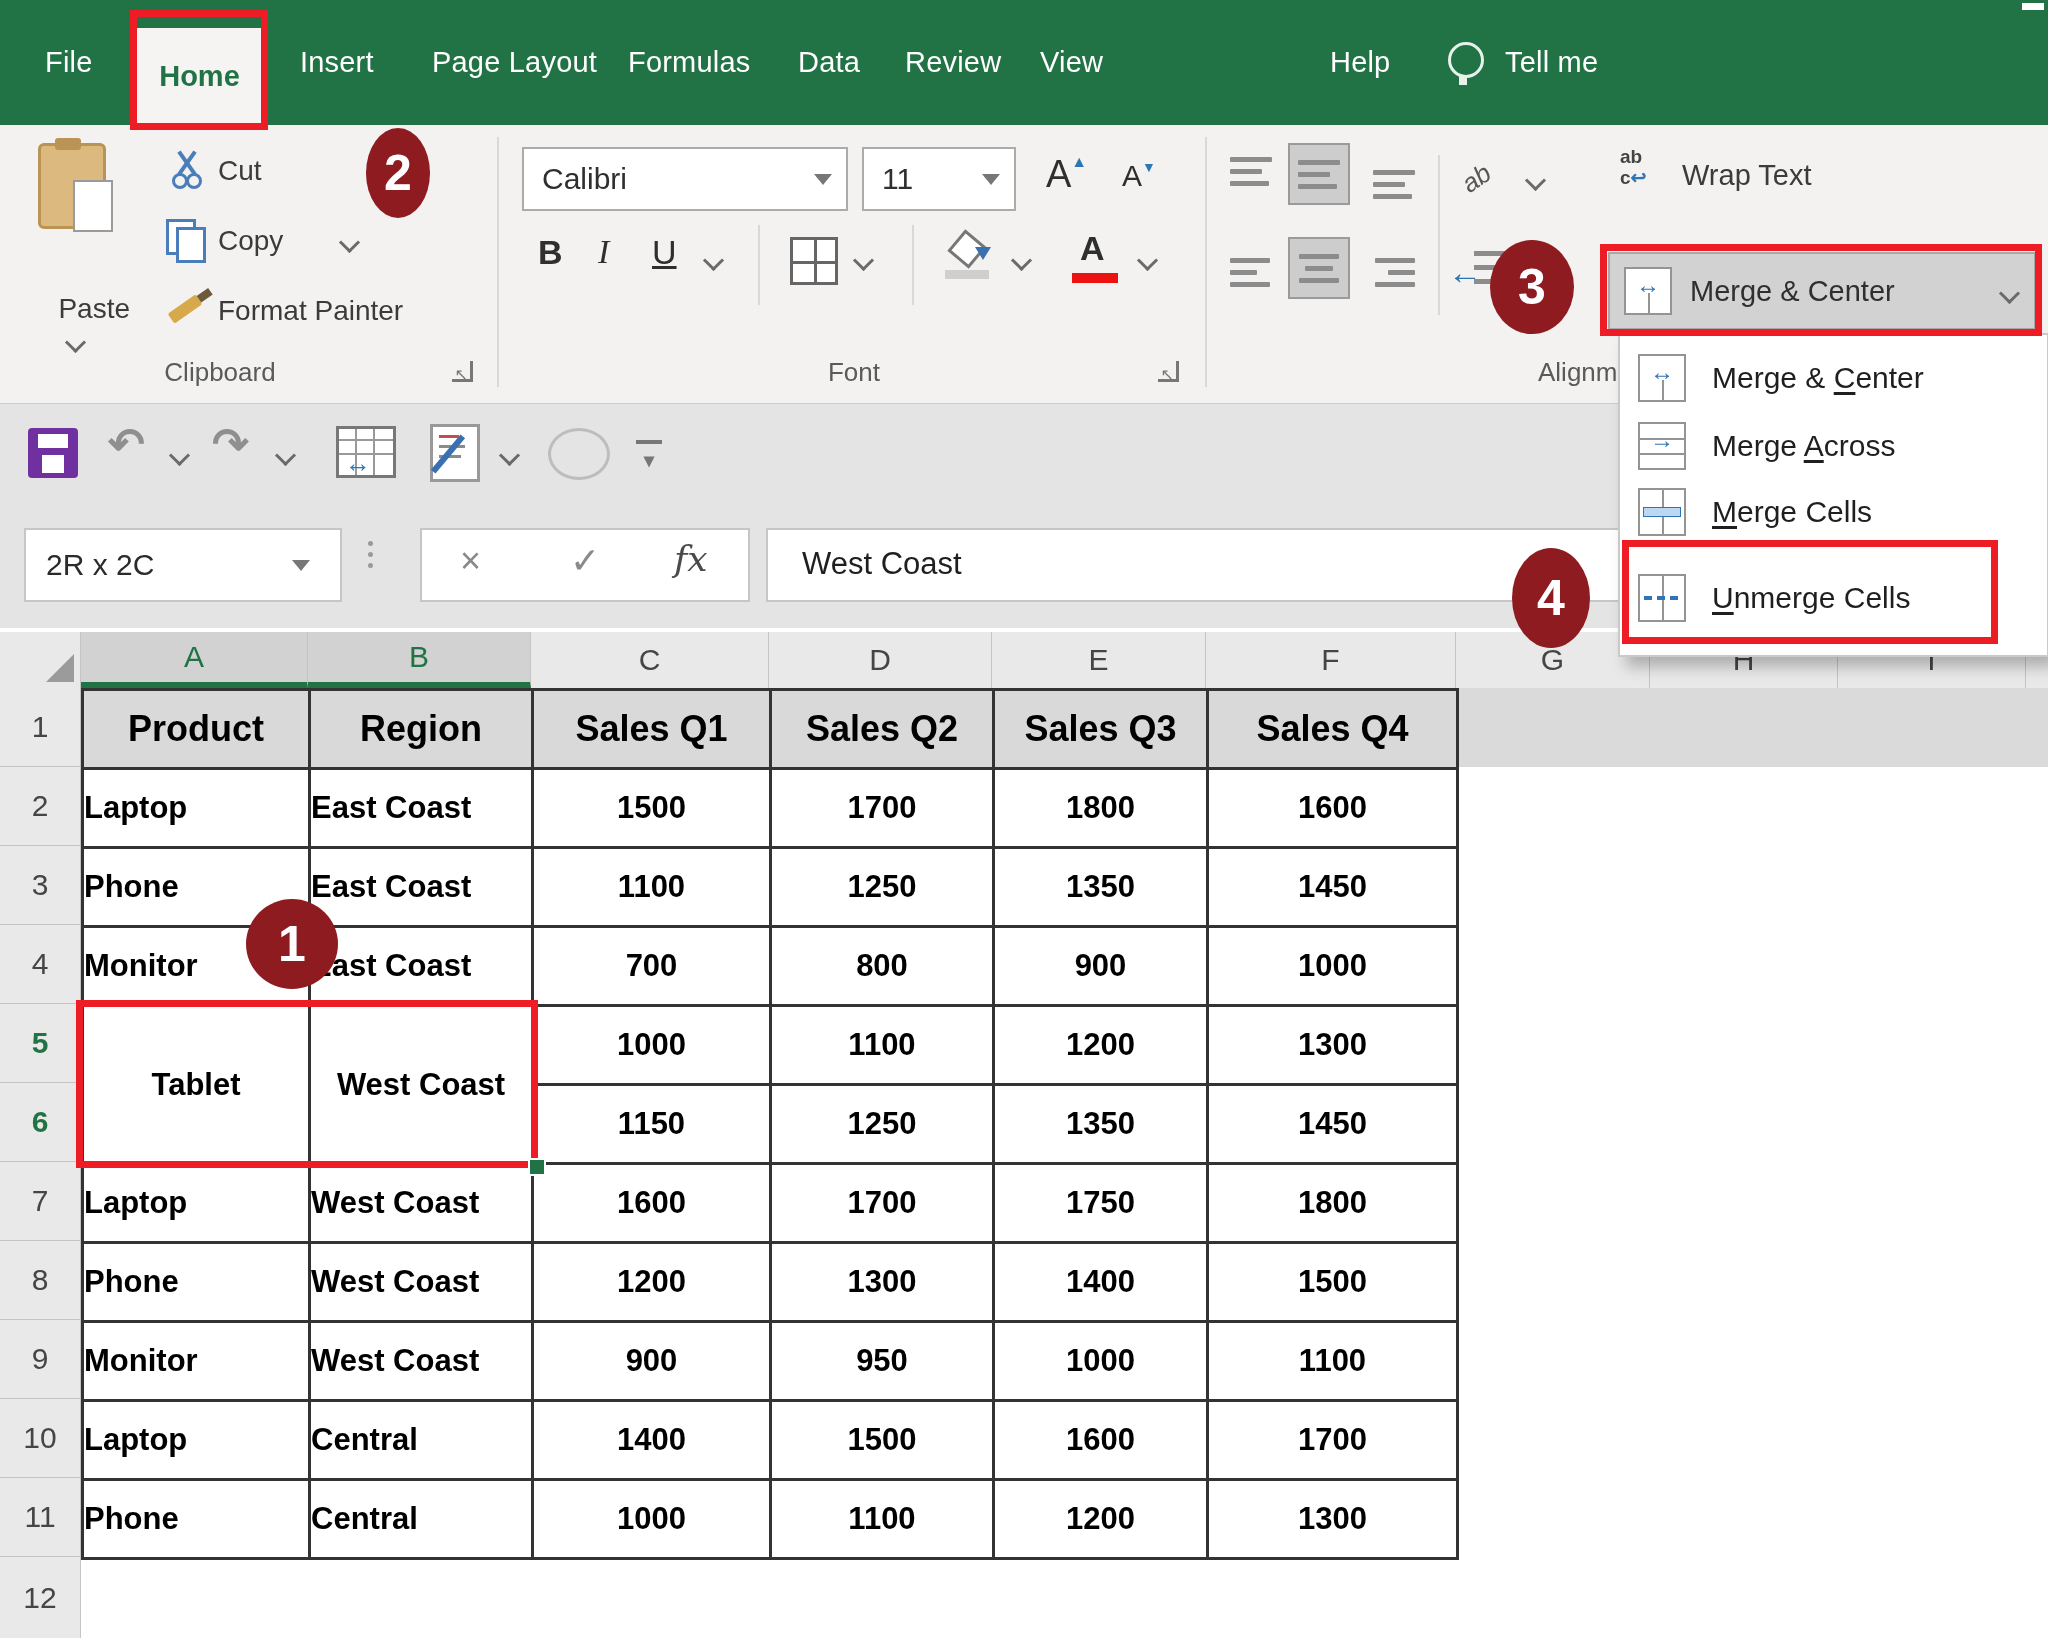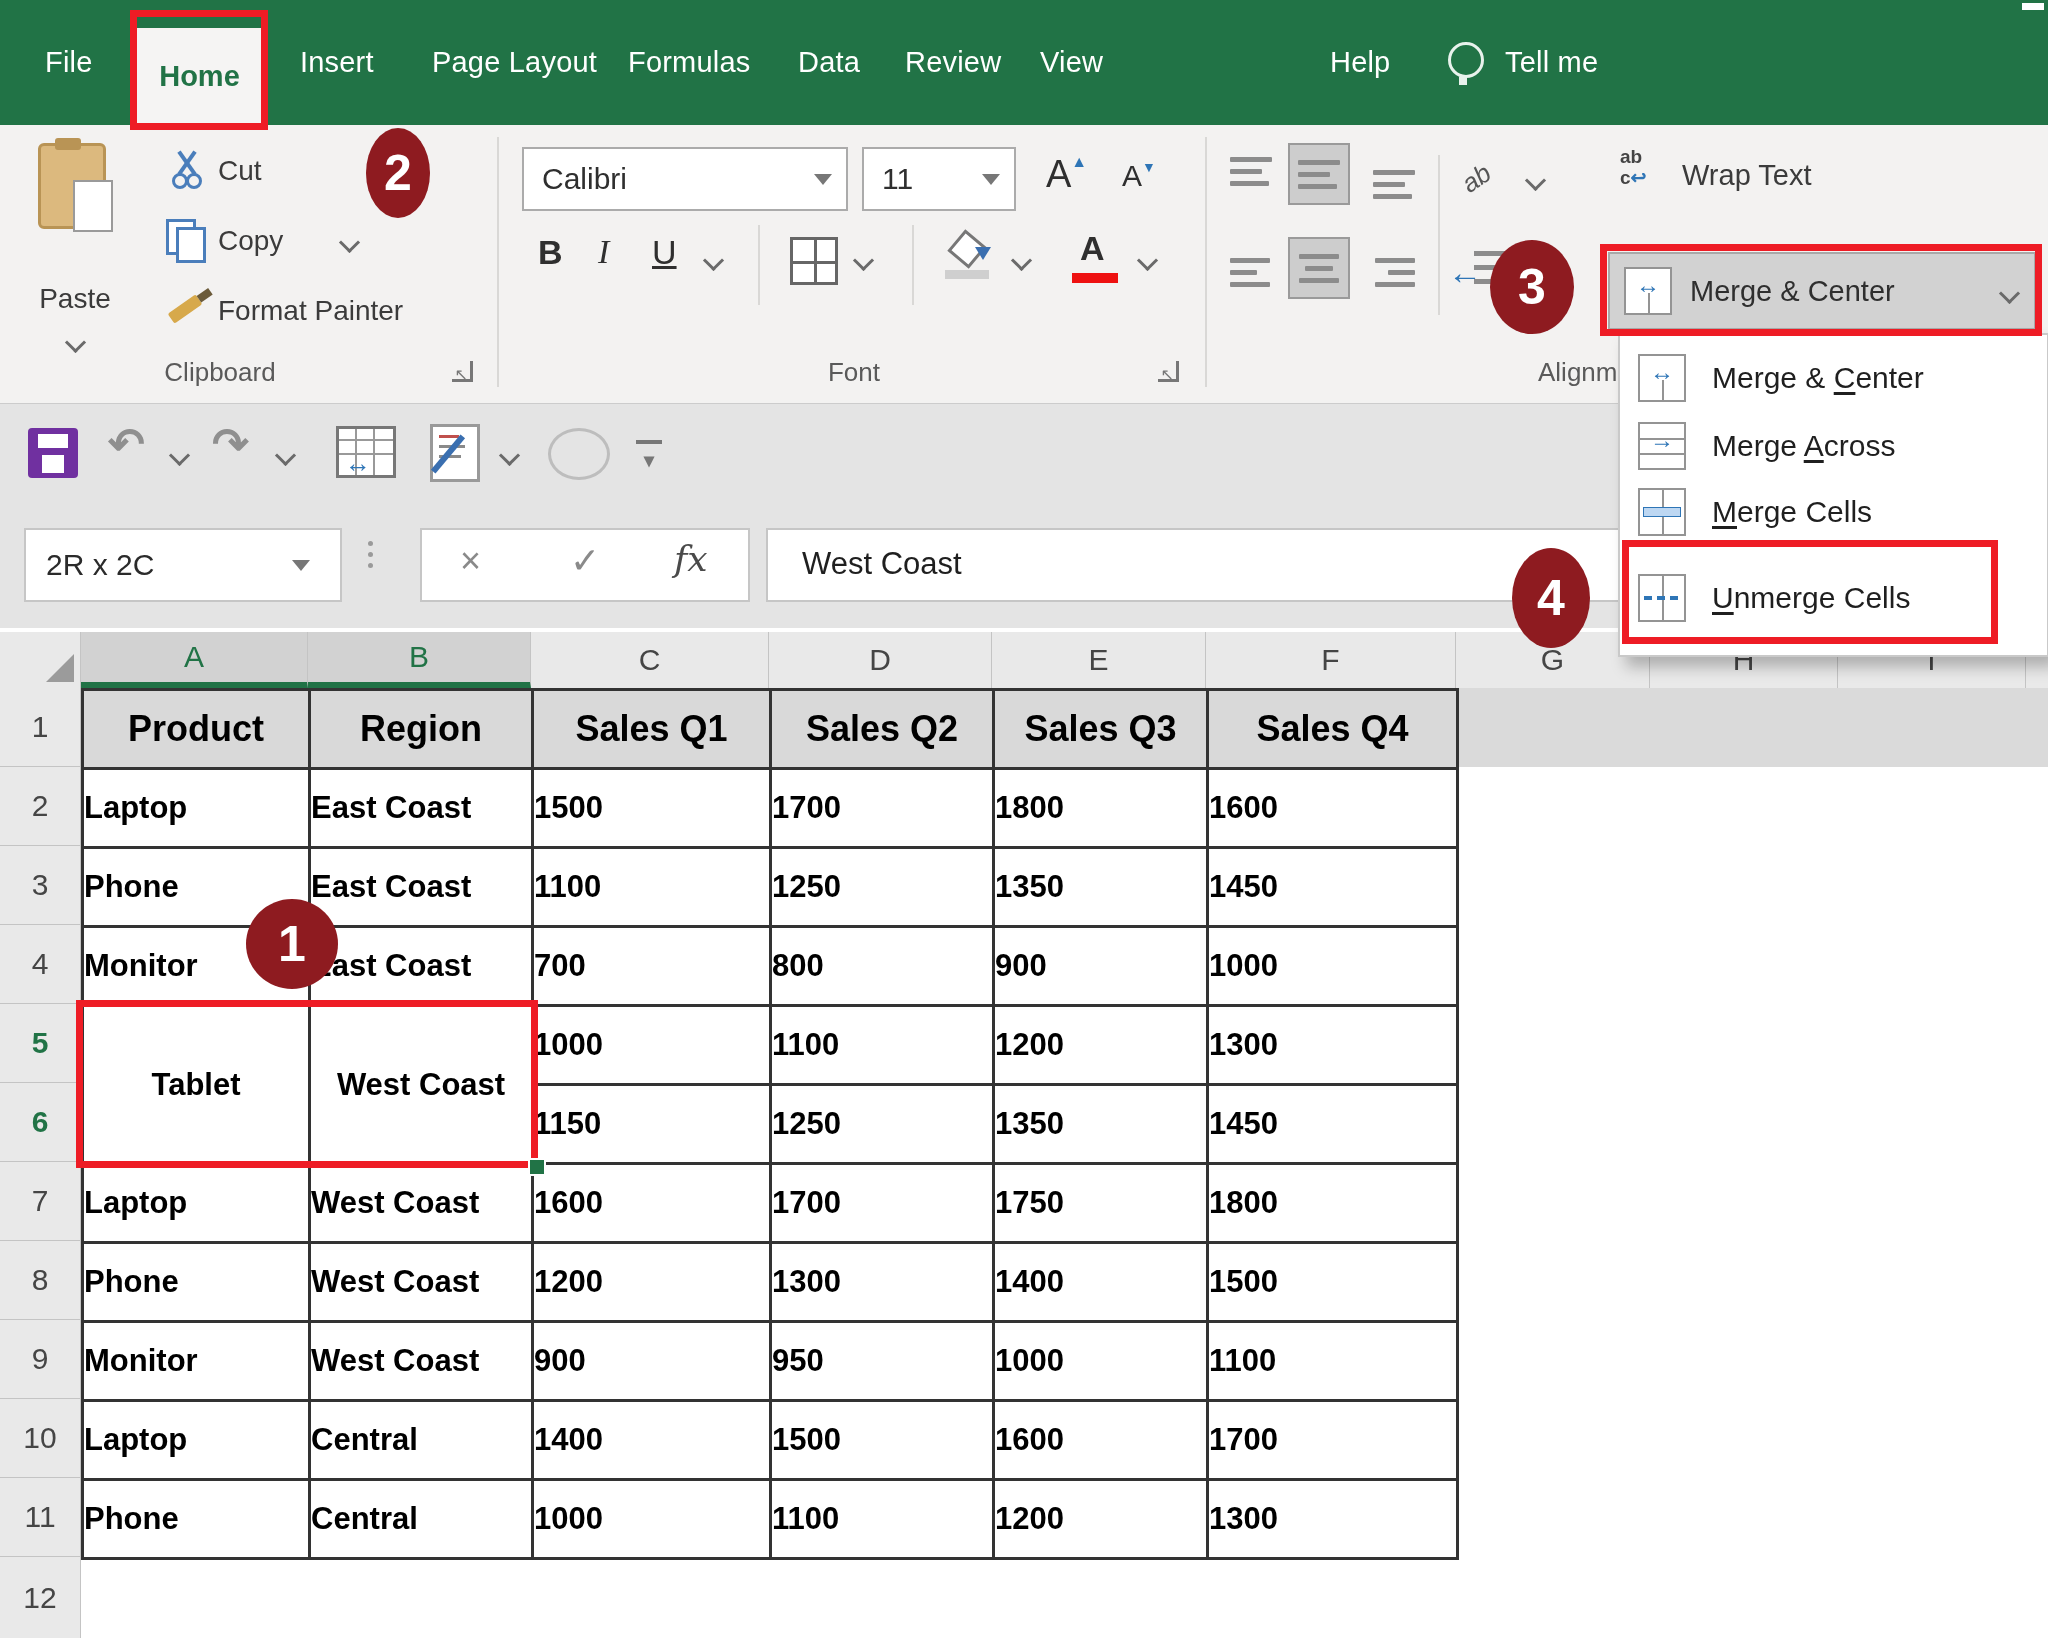--- a/index.html
+++ b/index.html
@@ -127,21 +127,21 @@
   .rnum{height:79px;display:flex;align-items:center;justify-content:center;font-size:30px;color:#454545;
         border-bottom:1px solid #c4c4c4;box-sizing:border-box;}
   .rnum.sel{color:#217346;font-weight:600;}
   .graystrip{left:1456px;top:688px;width:592px;height:79px;background:#dadada;}
 
   table.sheet{position:absolute;left:81px;top:688px;border-collapse:collapse;table-layout:fixed;}
   table.sheet td,table.sheet th{border:3px solid #333;padding:0;font-size:31px;font-weight:600;color:#000;
         background:#fff;overflow:hidden;white-space:nowrap;}
   table.sheet th{background:#d9d9d9;font-size:36px;font-weight:700;text-align:center;}
   td.tl{text-align:left;padding-left:16px;}
-  td.tr{text-align:left;padding-right:12px;}
+  td.tr{text-align:center;padding-right:12px;}
   td.tc{text-align:center;}
   td.selcell{background:#cfcfcf;}
 
   
   .menu{left:1618px;top:333px;width:427px;height:320px;background:#fff;border:2px solid #c9c9c9;
         box-shadow:8px 10px 14px rgba(0,0,0,.25);z-index:40;}
   .menu-item{position:absolute;left:0;width:100%;height:62px;display:flex;align-items:center;gap:26px;
              padding-left:18px;box-sizing:border-box;}
   .milabel{font-size:30px;color:#1f1f1f;}
   .milabel u{text-underline-offset:4px;}
@@ -169,21 +169,21 @@
     <div class="tab" style="left:1330px">Help</div>
     <span class="bulb" style="left:1448px;top:42px"></span>
     <div class="tab" style="left:1505px">Tell me</div>
     <div class="winmark" style="left:2022px;top:3px;width:22px;height:7px"></div>
   </div>
 
   <div class="a ribbon">
 
     <div class="a" style="left:20px;top:10px;width:110px;height:230px">
       <span class="clipico" style="left:18px;top:8px"></span>
-      <span class="rtext" style="left:0;top:148px;width:110px;text-align:center">Paste</span>
+      <span class="rtext" style="left:0;top:158px;width:110px;text-align:right">Paste</span>
       <span class="chv" style="left:48px;top:200px"></span>
     </div>
     <div class="a" style="left:160px;top:92px;width:300px;height:52px">
       <span class="copyico" style="left:6px;top:2px">
           <i></i>
           <i></i>
         </span>
       <span class="rtext" style="left:58px;top:8px">Copy</span>
       <span class="chv" style="left:182px;top:18px"></span>
     </div>

